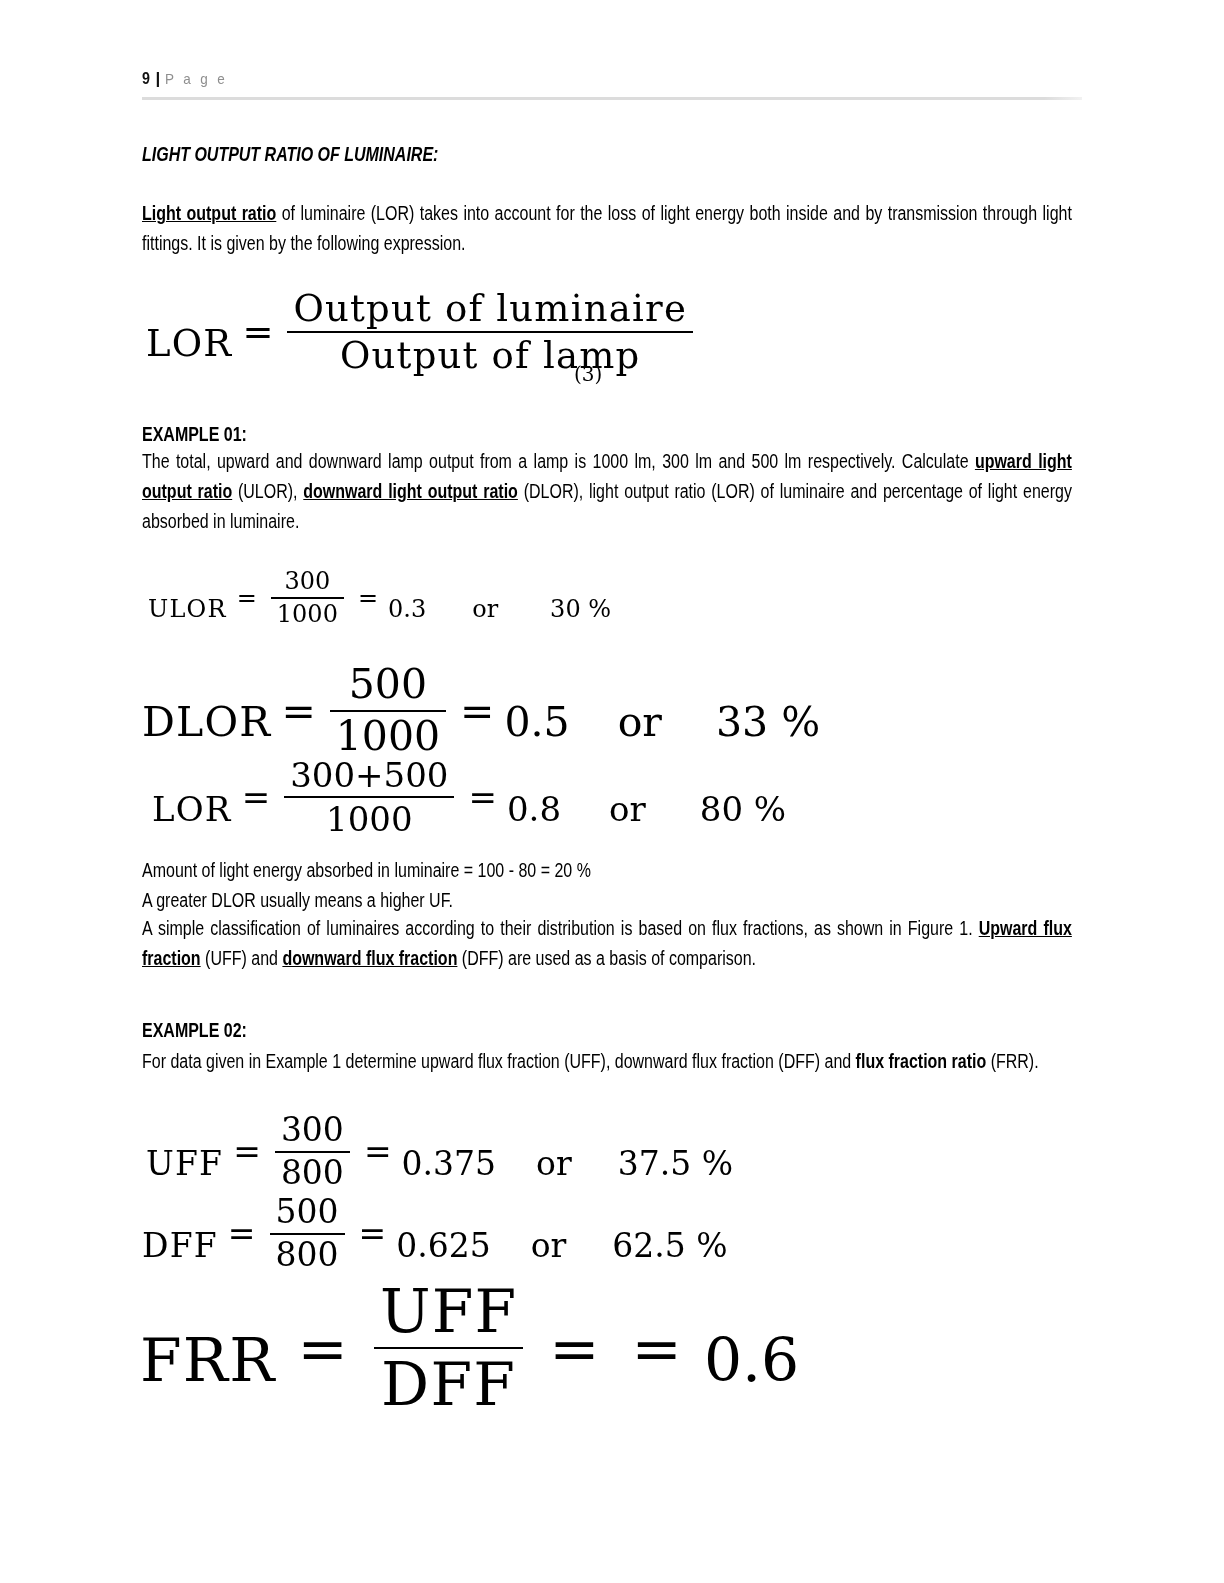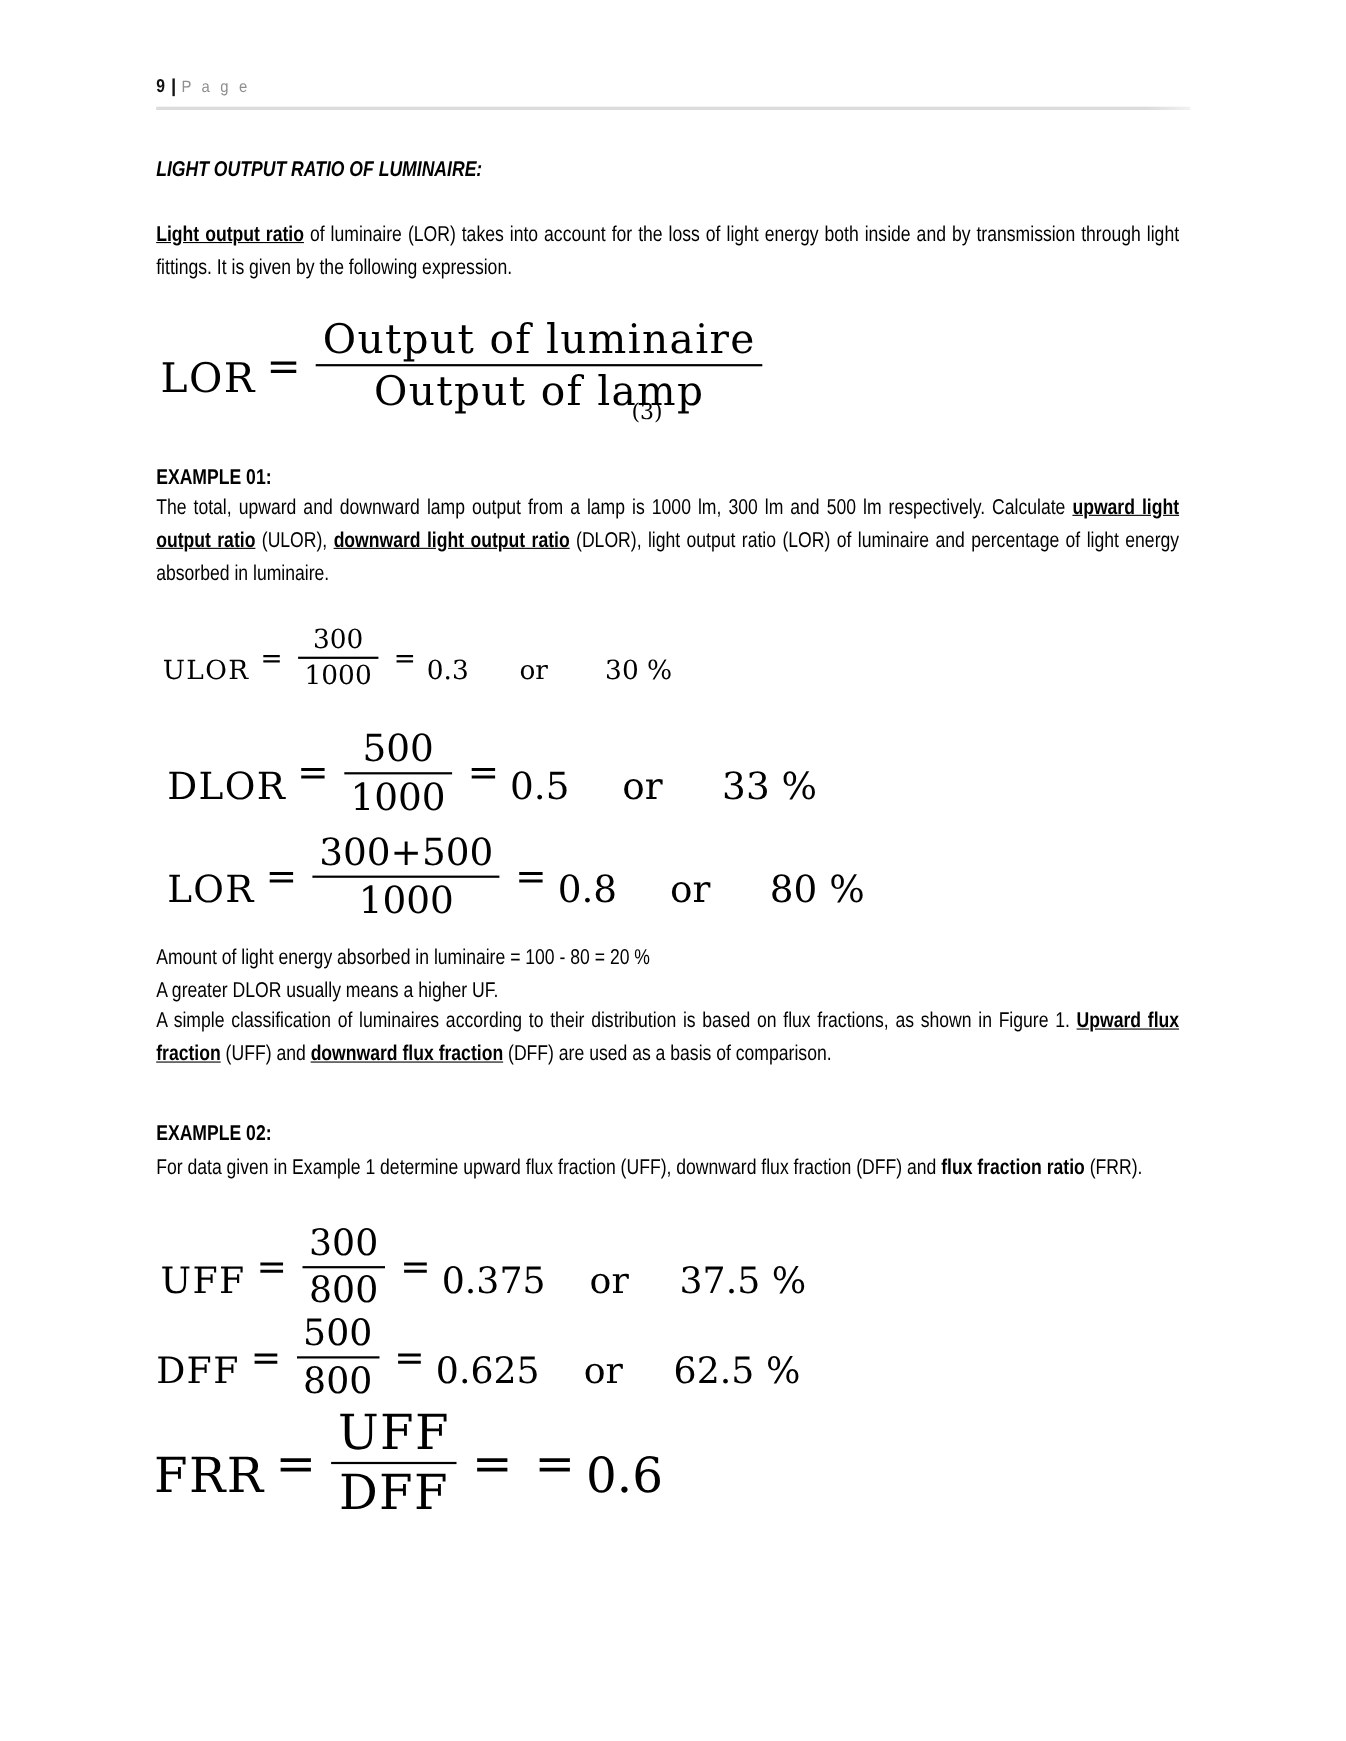--- a/index.html
+++ b/index.html
@@ -206,21 +206,21 @@
       <span class="num">300</span>
       <span class="bar"></span>
       <span class="den">1000</span>
     </span>
     <span class="op">=</span>
     <span class="rhs">0.3</span>
     <span class="word" style="margin-left:46px;">or</span>
     <span class="word" style="margin-left:52px;">30 %</span>
   </div>
 
-  <div class="eq" style="left:152px; top:662px; font-size:34px;">
+  <div class="eq" style="left:142px; top:662px; font-size:41px;">
     <span class="lhs mathname">DLOR</span>
     <span class="op">=</span>
     <span class="frac">
       <span class="num">500</span>
       <span class="bar"></span>
       <span class="den">1000</span>
     </span>
     <span class="op">=</span>
     <span class="rhs">0.5</span>
     <span class="word" style="margin-left:48px;">or</span>
@@ -279,21 +279,21 @@
       <span class="num">500</span>
       <span class="bar"></span>
       <span class="den">800</span>
     </span>
     <span class="op">=</span>
     <span class="rhs">0.625</span>
     <span class="word" style="margin-left:40px;">or</span>
     <span class="word" style="margin-left:46px;">62.5 %</span>
   </div>
 
-  <div class="eq" style="left:140px; top:1278px; font-size:44px;">
+  <div class="eq" style="left:140px; top:1278px; font-size:60px;gap:12px;">
     <span class="lhs mathname">FRR</span>
     <span class="op">=</span>
     <span class="frac">
       <span class="num mathname">UFF</span>
       <span class="bar"></span>
       <span class="den mathname">DFF</span>
     </span>
     <span class="op">=</span>
     <span class="op">=</span>
     <span class="rhs">0.6</span>

